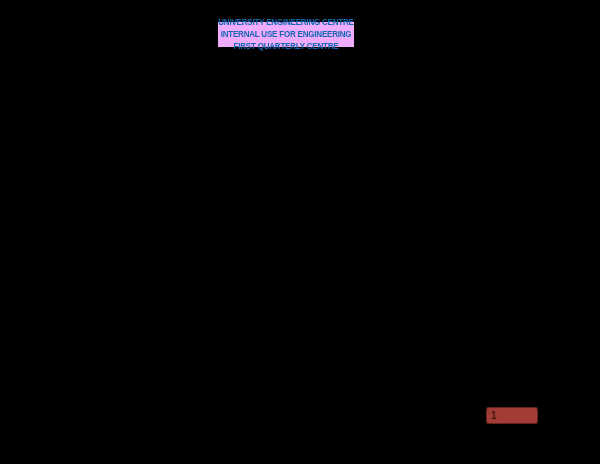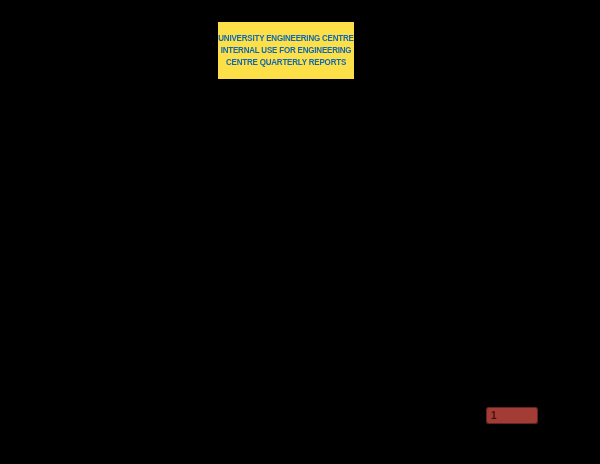--- a/index.html
+++ b/index.html
@@ -13,22 +13,22 @@
     height: 464px;
     background: #000000;
     overflow: hidden;
     font-family: "Liberation Sans", sans-serif;
   }
   .title-box {
     position: absolute;
     left: 218px;
     top: 22px;
     width: 136px;
-    height: 57px;
-    background: #fde047;
+    height: 25px;
+    background: #f0abfc;
     display: flex;
     flex-direction: column;
     align-items: center;
     justify-content: center;
     text-align: center;
   }
   .title-line {
     font-size: 8px;
     font-weight: bold;
     line-height: 12px;
@@ -58,20 +58,20 @@
   }
 </style>
 </head>
 <body>
 
 <div class="canvas">
 
   <div class="title-box">
     <div class="title-line">UNIVERSITY ENGINEERING CENTRE</div>
     <div class="title-line">INTERNAL USE FOR ENGINEERING</div>
-    <div class="title-line">CENTRE QUARTERLY REPORTS</div>
+    <div class="title-line">FIRST QUARTERLY CENTRE</div>
   </div>
 
   <div class="page-badge">
     <span class="page-badge-number">1</span>
   </div>
 
 </div>
 
 </body></html>

